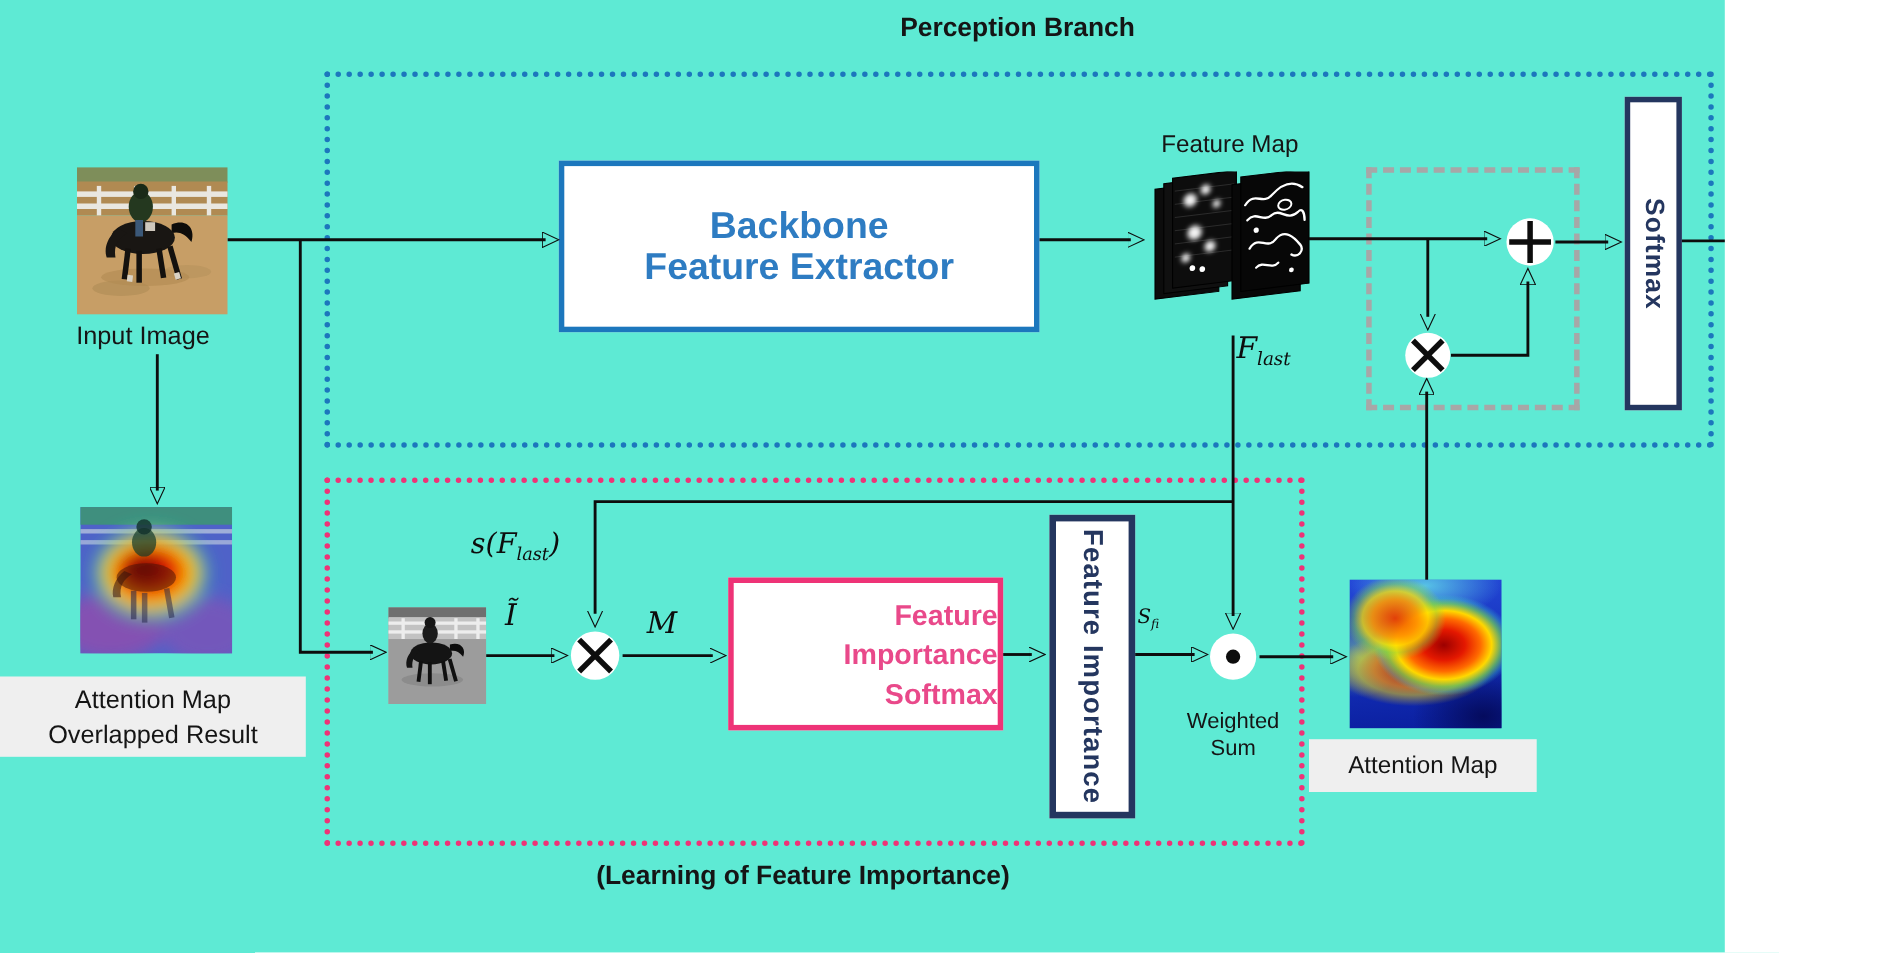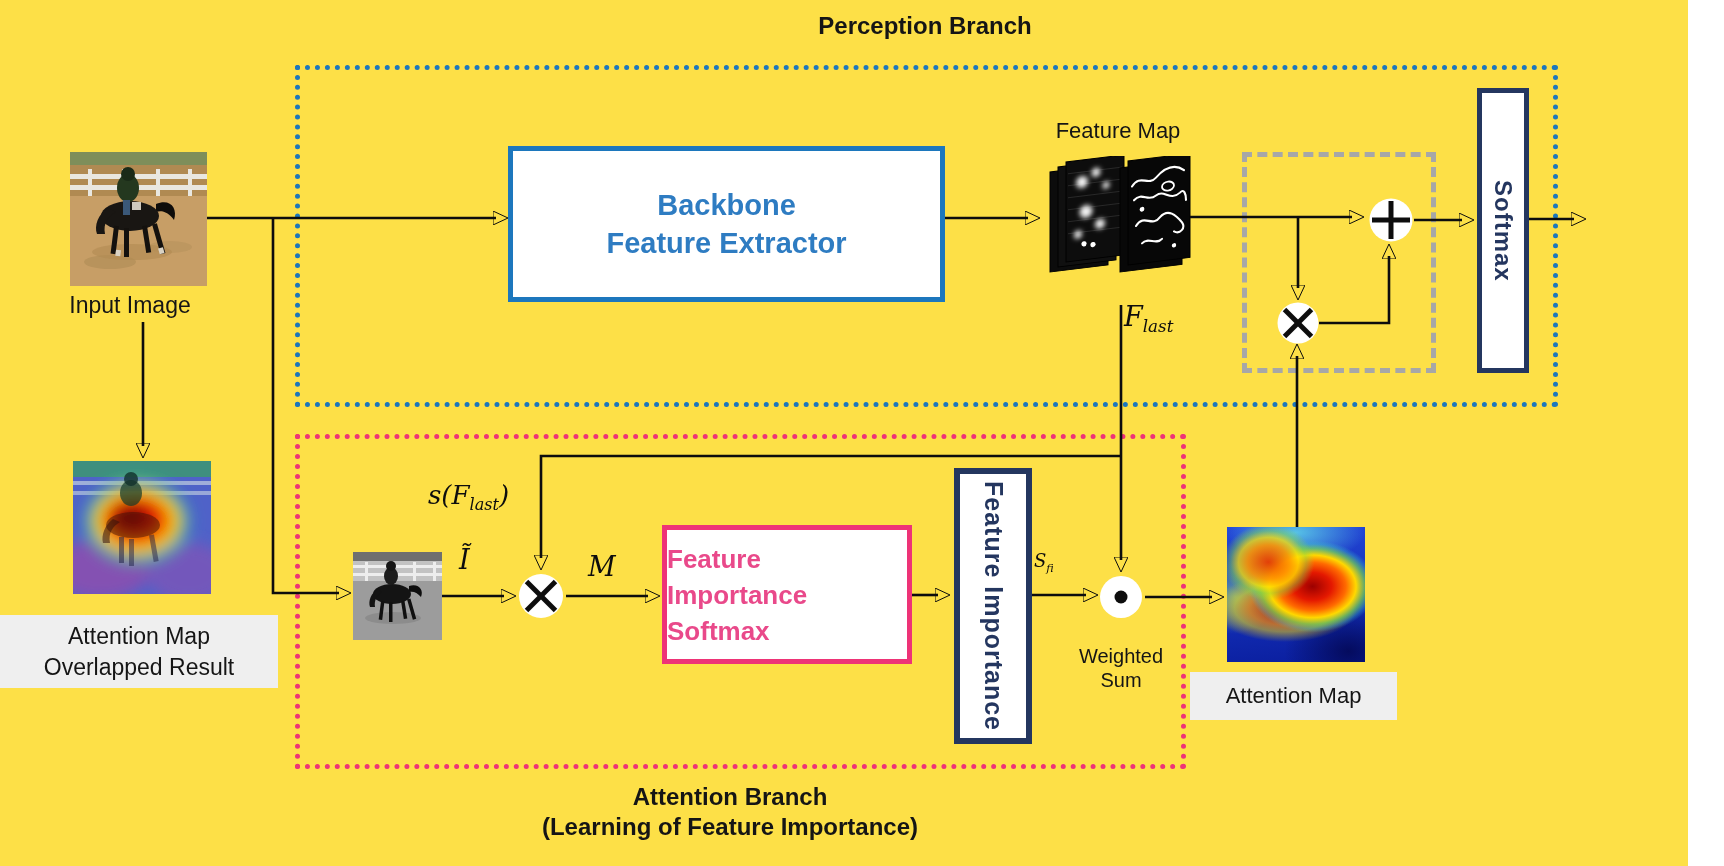--- a/index.html
+++ b/index.html
@@ -1,29 +1,29 @@
 <!DOCTYPE html>
 <html style="--blue: #1c77bd; --blue-text: #2e7cc2; --navy: #24365f; --pink: #ee3377; --pink-text: #e9498a; --gray-dash: #a7a7a7; --label-bg: #efefef; --ink: #111111;"><head>
 <meta charset="utf-8">
 <style>
   html,body{margin:0;padding:0;background:#fff;}
-  #canvas{position:relative;width:1688px;height:866px;background:#fde047;
+  #canvas{position:relative;width:1568px;height:866px;background:#5eead4;
           font-family:"Liberation Sans", sans-serif;color:#111;overflow:hidden;}
   .abs{position:absolute;}
   
   .box{box-sizing:border-box;background:transparent;}
   #perception-box{left:295px;top:65px;width:1263px;height:342px;border:5px dotted var(--blue);z-index:1;}
   #attention-box{left:295px;top:434px;width:891px;height:335px;border:5px dotted var(--pink);z-index:1;}
   #mechanism-box{left:1242px;top:152px;width:194px;height:221px;border:5px dashed var(--gray-dash);z-index:1;}
   
   #backbone-box{left:508px;top:146px;width:437px;height:156px;border:5px solid var(--blue);
     display:flex;flex-direction:column;align-items:center;justify-content:center;z-index:2;background:#fff;}
-  #backbone-box div{font-size:29px;font-weight:600;color:var(--blue-text);line-height:38px;}
+  #backbone-box div{font-size:34px;font-weight:600;color:var(--blue-text);line-height:38px;}
   #fin-box{left:662px;top:525px;width:250px;height:139px;border:5px solid var(--pink);
-    display:flex;flex-direction:column;align-items:flex-start;justify-content:center;z-index:2;background:#fff;}
+    display:flex;flex-direction:column;align-items:flex-end;justify-content:center;z-index:2;background:#fff;}
   #fin-box div{font-size:26px;font-weight:600;color:var(--pink-text);line-height:36px;}
   .vbox{display:flex;align-items:center;justify-content:center;background:#fff;z-index:2;}
   .vbox div{writing-mode:vertical-rl;text-orientation:mixed;white-space:nowrap;color:var(--navy);font-weight:600;}
   #feature-importance-box{left:954px;top:468px;width:78px;height:276px;border:6px solid var(--navy);}
   #feature-importance-box div{font-size:25px;letter-spacing:1px;}
   #softmax-box{left:1477px;top:88px;width:52px;height:285px;border:5px solid var(--navy);}
   #softmax-box div{font-size:24px;letter-spacing:1px;}
   
   .lbl{text-align:center;color:#151515;z-index:5;}
   #perception-title{left:700px;top:12px;width:450px;font-size:24px;font-weight:bold;}
@@ -71,21 +71,20 @@
 <body>
 
 <div id="canvas">
 
   <div class="abs box" id="perception-box"></div>
   <div class="abs box" id="attention-box"></div>
   <div class="abs box" id="mechanism-box"></div>
 
   <div class="abs lbl" id="perception-title">Perception Branch</div>
   <div class="abs lbl" id="attention-title">
-    <div>Attention Branch</div>
     <div>(Learning of Feature Importance)</div>
   </div>
   <div class="abs lbl" id="feature-map-label">Feature Map</div>
   <div class="abs lbl" id="input-image-label">Input Image</div>
   <div class="abs lbl graybox" id="overlap-label">
     <div>Attention Map</div>
     <div>Overlapped Result</div>
   </div>
   <div class="abs lbl graybox" id="attention-map-label">
     <div>Attention Map</div>

